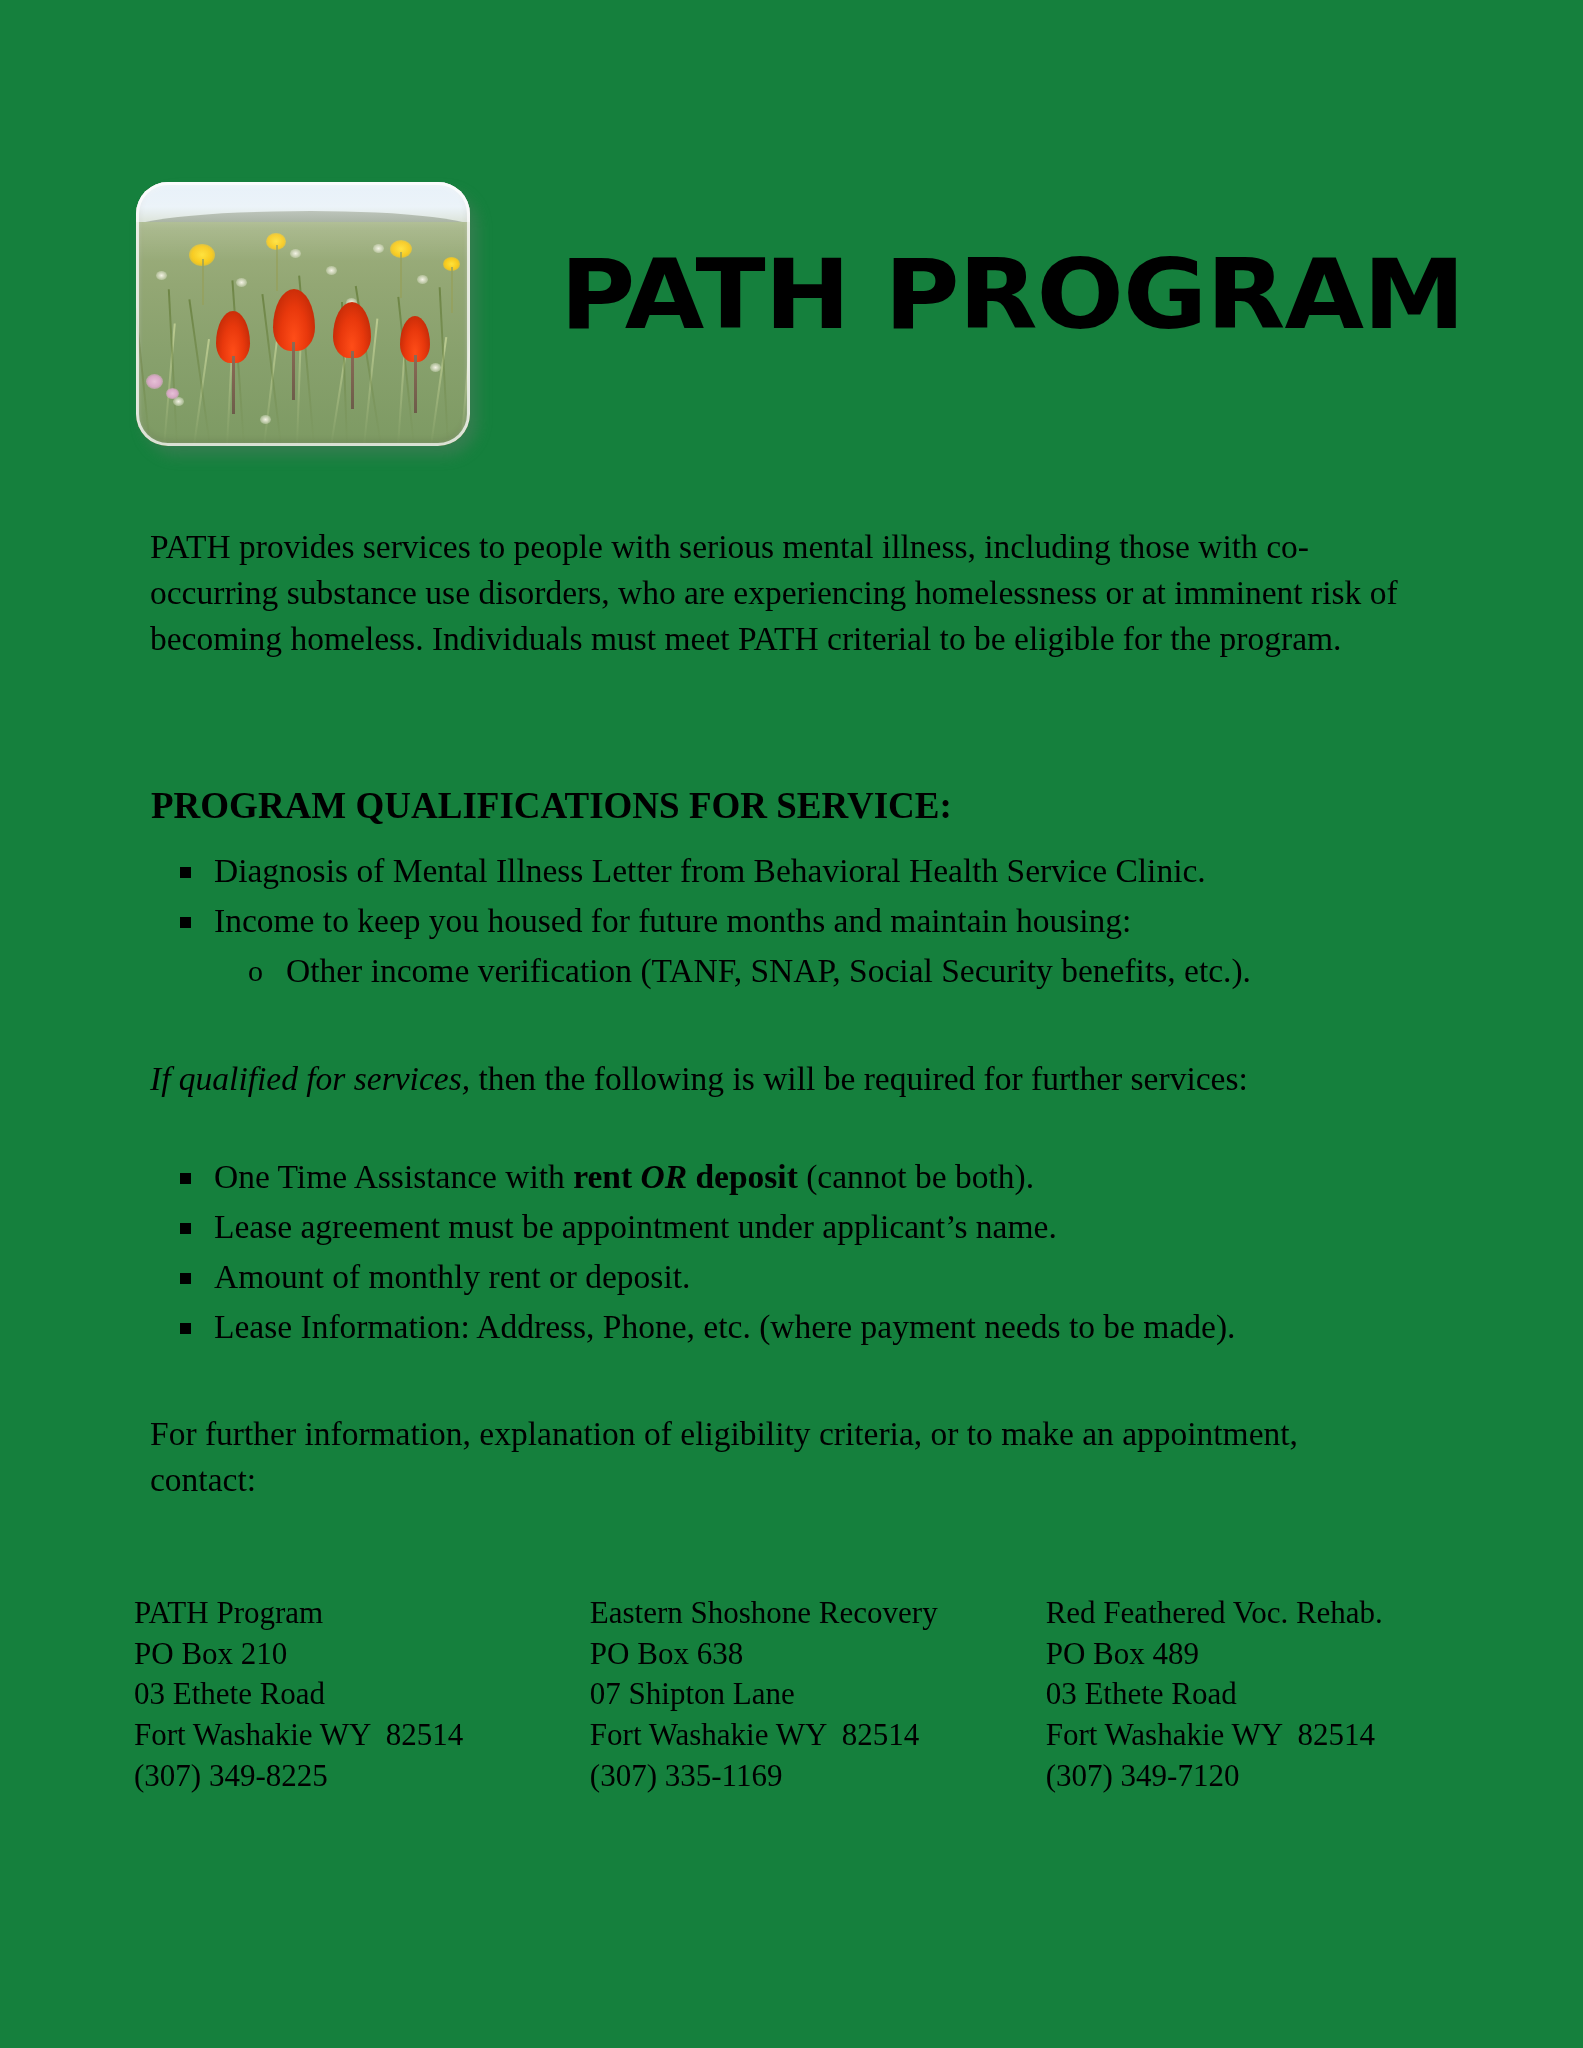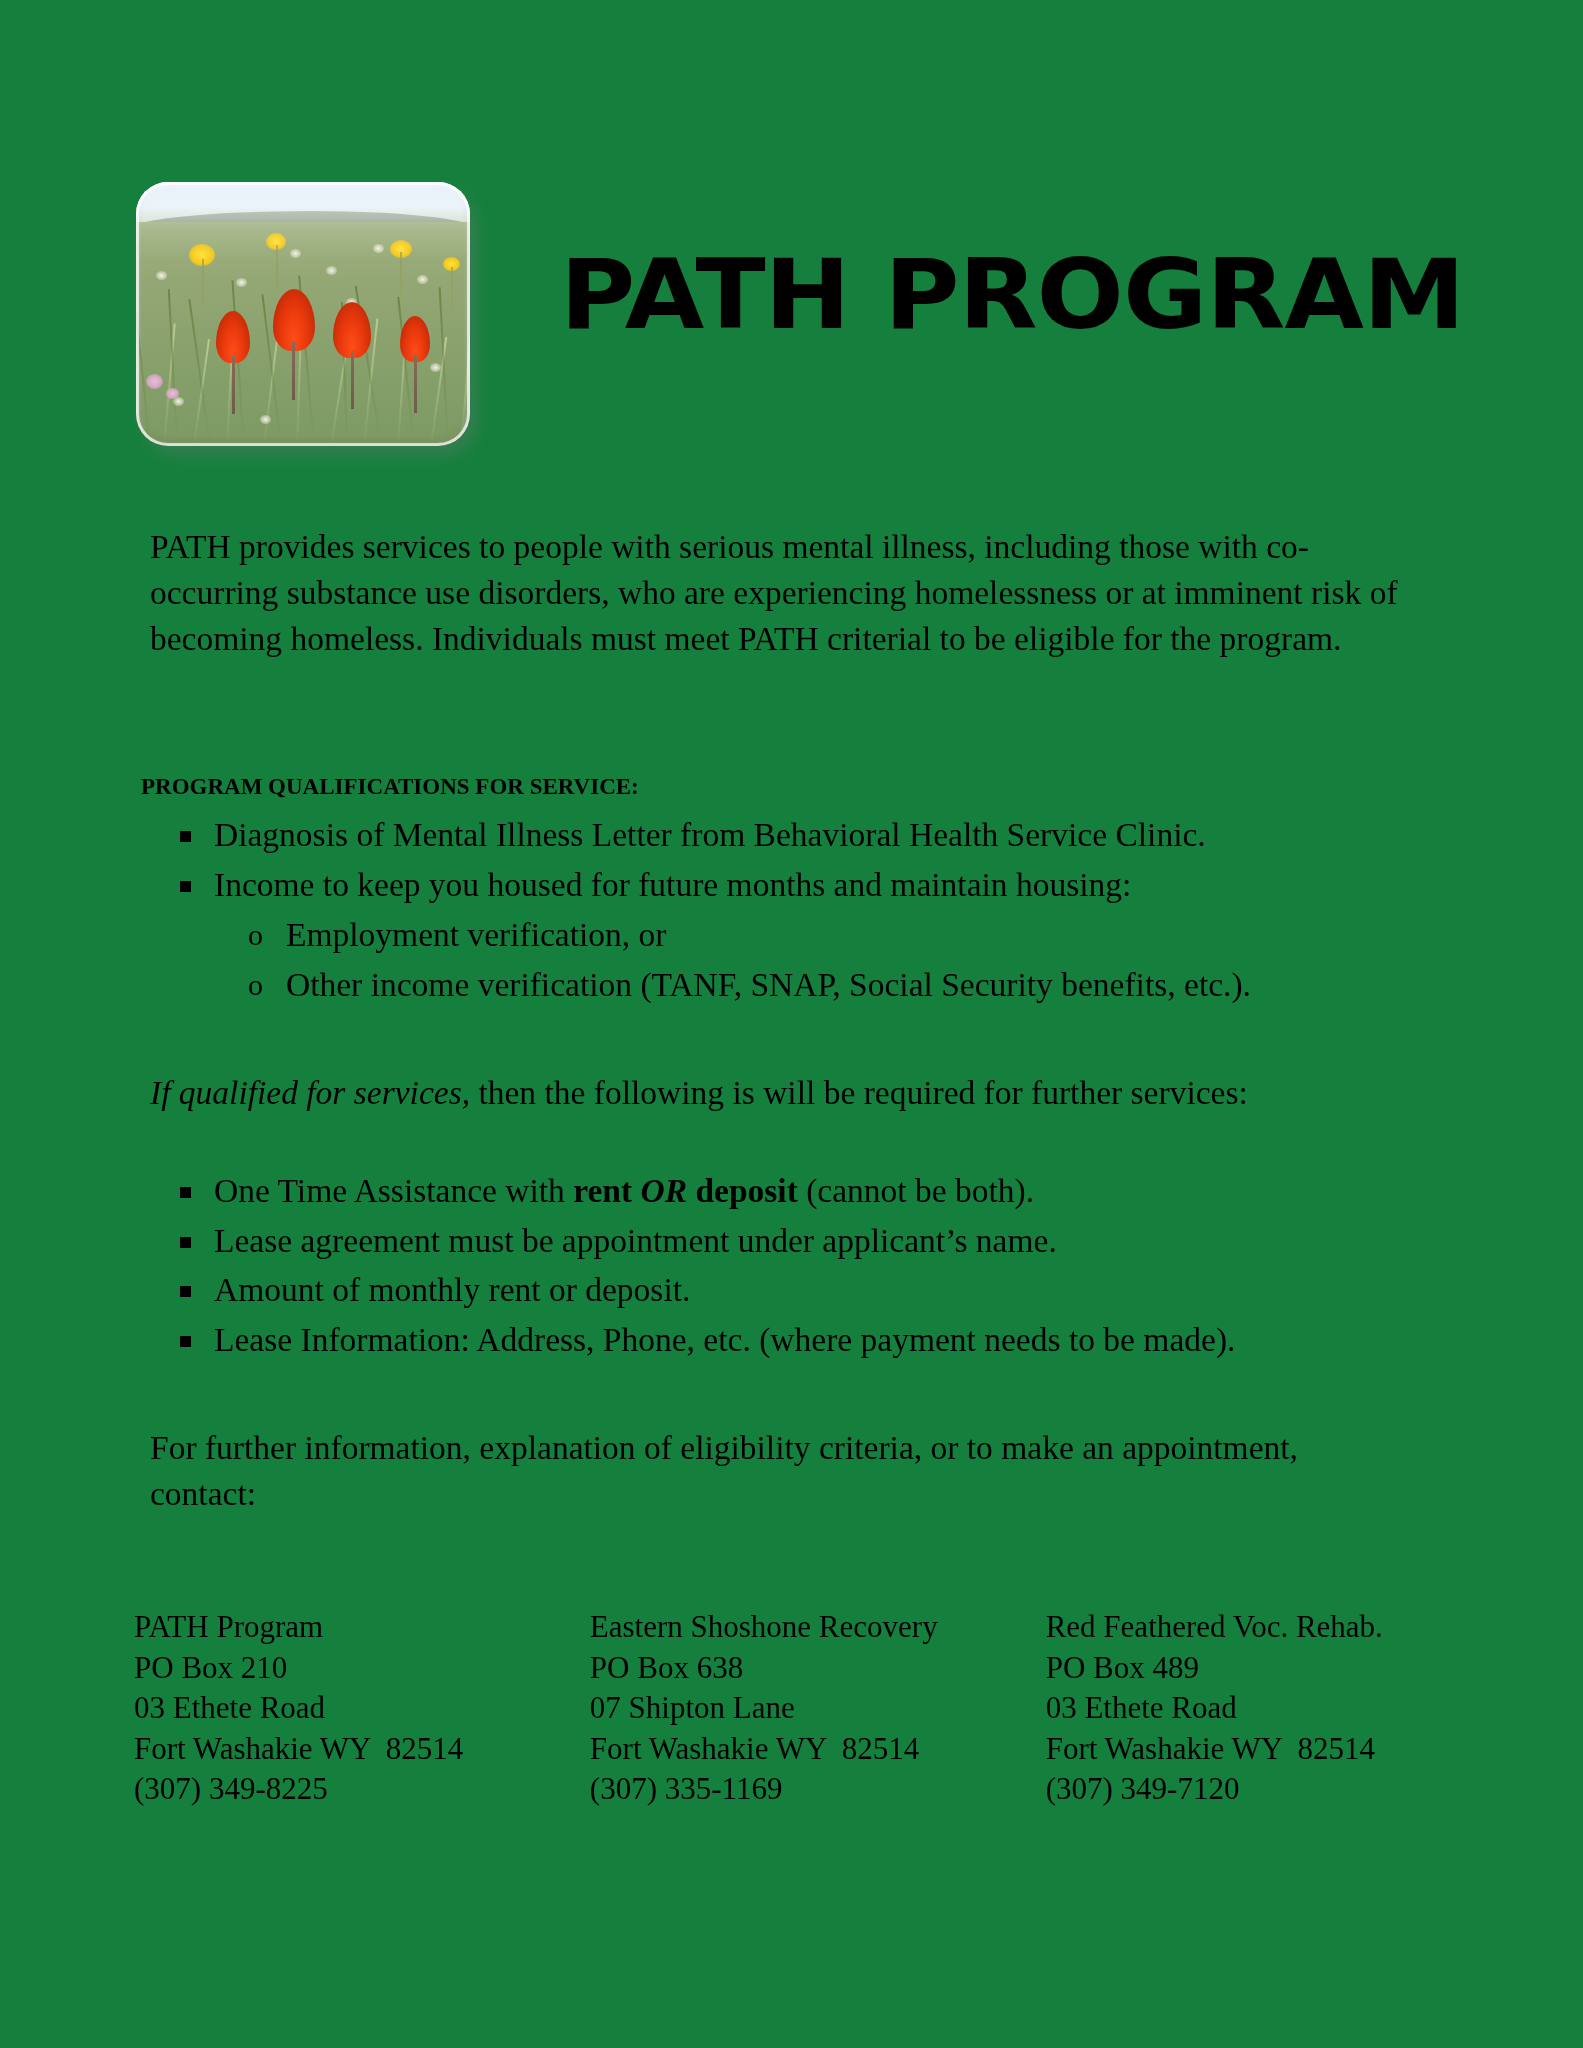--- a/index.html
+++ b/index.html
@@ -168,22 +168,22 @@
     font-size: 33.5px;
     line-height: 1.37;
     text-align: left;
   }
 
   .spacer-lg { height: 86px; }
   .spacer-md { height: 42px; }
   .spacer-sm { height: 26px; }
 
   h2.section-head {
-    margin: 7px;
-    font-size: 23px;
+    margin: 17px;
+    font-size: 37px;
     font-weight: 700;
     line-height: 1.37;
   }
 
   ul.sq-list {
     list-style: none;
     margin: 10px 0 0 0;
     padding: 0;
   }
   ul.sq-list > li {
@@ -316,21 +316,20 @@
     <div class="spacer-lg"></div>
 
     <h2 class="section-head">PROGRAM QUALIFICATIONS FOR SERVICE:</h2>
 
     <ul class="sq-list">
       <li>Diagnosis of Mental Illness Letter from Behavioral Health Service Clinic.</li>
       <li>Income to keep you housed for future months and maintain housing:</li>
     </ul>
 
     <ul class="circ-list">
-      <li>Employment verification, or</li>
       <li>Other income verification (TANF, SNAP, Social Security benefits, etc.).</li>
     </ul>
 
     <div class="spacer-md"></div>
 
     <p class="para"><span class="ital">If qualified for services,</span><span> then the following is will be required for further services:</span></p>
 
     <div class="spacer-sm"></div>
 
     <ul class="sq-list">

